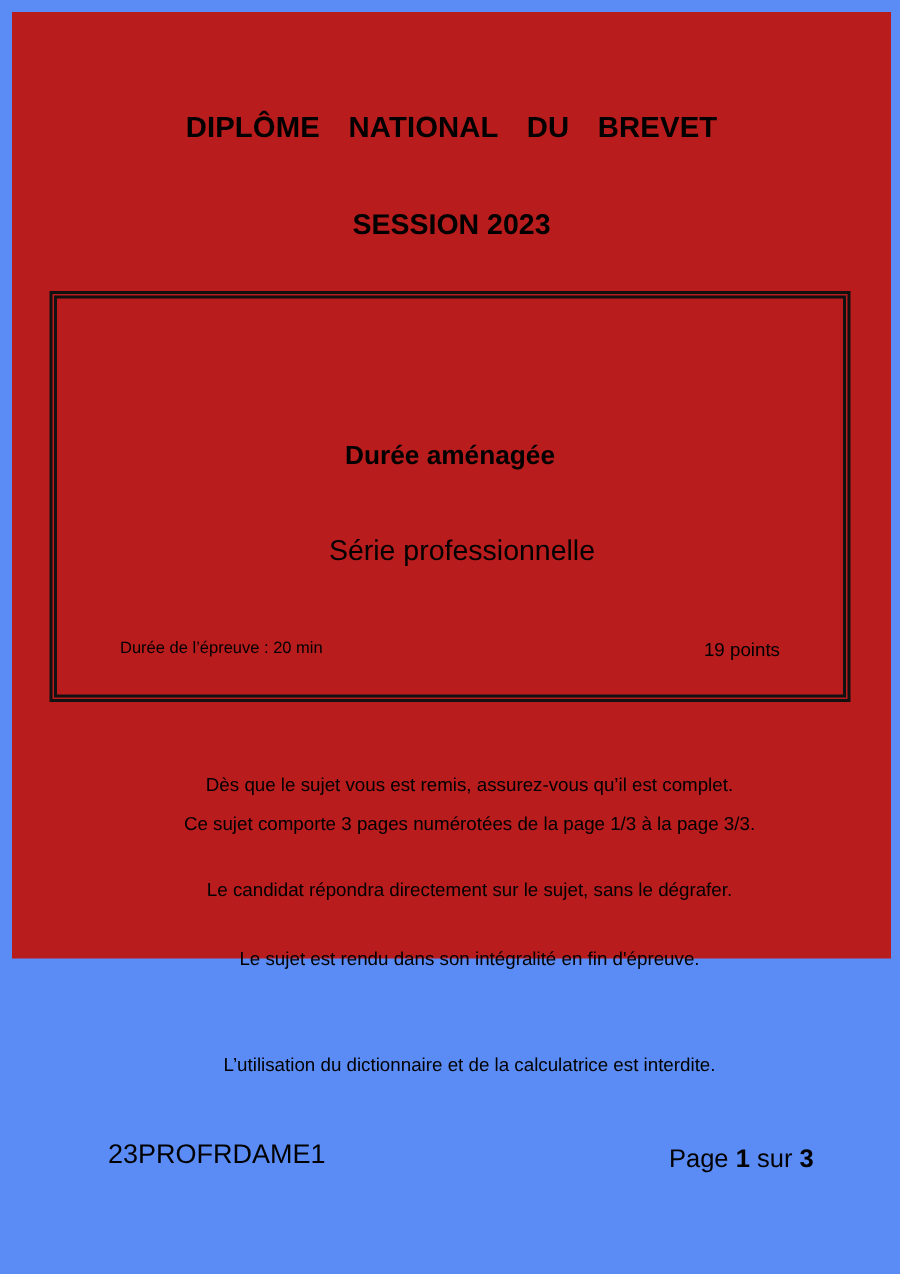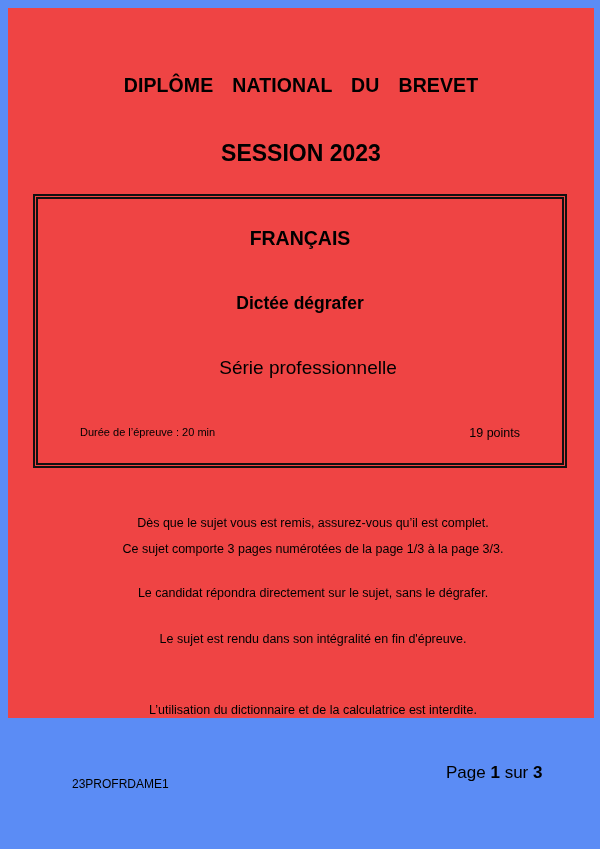--- a/index.html
+++ b/index.html
@@ -7,59 +7,58 @@
       width: 600px; height: 849px;
       background: #5b8cf5;
       position: relative;
       overflow: hidden;
       font-family: "Liberation Sans", sans-serif;
       color: #000;
     }
     .page {
       position: absolute;
       left: 8px; top: 8px;
-      width: 586px; height: 710px;
-      background: #ef4444;
+      width: 586px; height: 631px;
+      background: #b91c1c;
     }
     .abs { position: absolute; left: 0; right: 0; text-align: center; white-space: nowrap; }
     .title-main { top: 66px; font-size: 19.5px; font-weight: bold; word-spacing: 4px; letter-spacing: 0.1px; }
-    .session { top: 132px; font-size: 23px; font-weight: bold; }
+    .session { top: 132px; font-size: 19px; font-weight: bold; }
     .box {
       position: absolute;
       left: 25px; top: 186px;
       width: 534px; height: 274px;
       box-sizing: border-box;
       border: 5px double #111;
     }
     .box .abs { }
     .subject { top: 28px; font-size: 19.5px; font-weight: bold; }
     .exam-type { top: 94px; font-size: 17.5px; font-weight: bold; }
     .series { top: 158px; font-size: 19px; margin-left: 16px; }
     .duration { position: absolute; left: 42px; top: 227px; font-size: 11px; }
     .points { position: absolute; right: 42px; top: 227px; font-size: 12.5px; }
     .instr { font-size: 12.5px; margin-left: 24px; }
     .i1 { top: 508px; }
     .i2 { top: 534px; }
     .i3 { top: 578px; }
     .i4 { top: 624px; }
     .i5 { top: 695px; }
-    .footer-code { position: absolute; left: 64px; top: 769px; font-size: 12px; }
+    .footer-code { position: absolute; left: 64px; top: 751px; font-size: 18px; }
     .footer-page { position: absolute; left: 438px; top: 755px; font-size: 17px; }
     .footer-page b { font-weight: bold; }
   </style>
 </head>
 <body>
 
 <div class="page">
   <div class="abs title-main" style="white-space:pre;">DIPLÔME  NATIONAL  DU  BREVET</div>
   <div class="abs session">SESSION 2023</div>
 
   <div class="box">
-    <div class="abs subject">FRANÇAIS</div>
-    <div class="abs exam-type">Dictée dégrafer</div>
+    <div class="abs exam-type">Durée aménagée</div>
     <div class="abs series">Série professionnelle</div>
     <div class="duration">Durée de l’épreuve : 20 min</div>
     <div class="points">19 points</div>
   </div>
 
   <div class="abs instr i1">Dès que le sujet vous est remis, assurez-vous qu’il est complet.</div>
   <div class="abs instr i2">Ce sujet comporte 3 pages numérotées de la page 1/3 à la page 3/3.</div>
   <div class="abs instr i3">Le candidat répondra directement sur le sujet, sans le dégrafer.</div>
   <div class="abs instr i5">L’utilisation du dictionnaire et de la calculatrice est interdite.</div>
   <div class="abs instr i4">Le sujet est rendu dans son intégralité en fin d'épreuve.</div>

